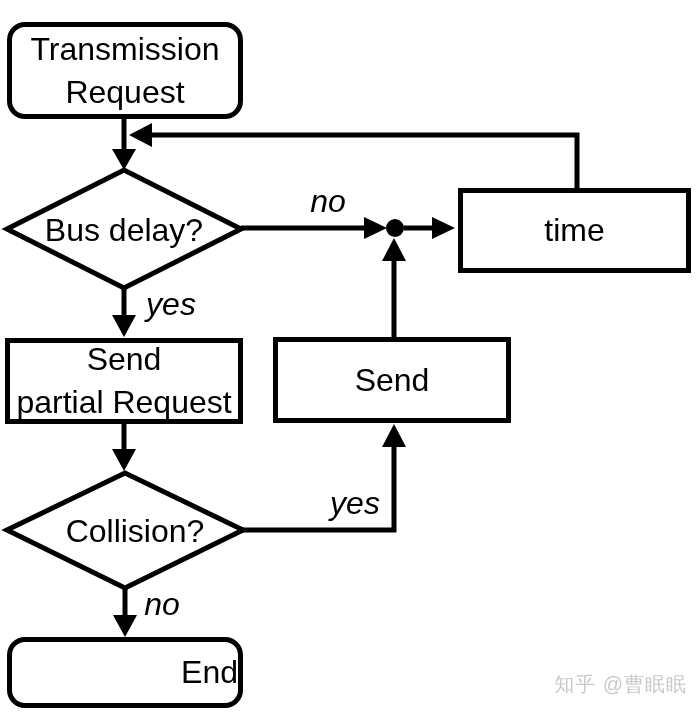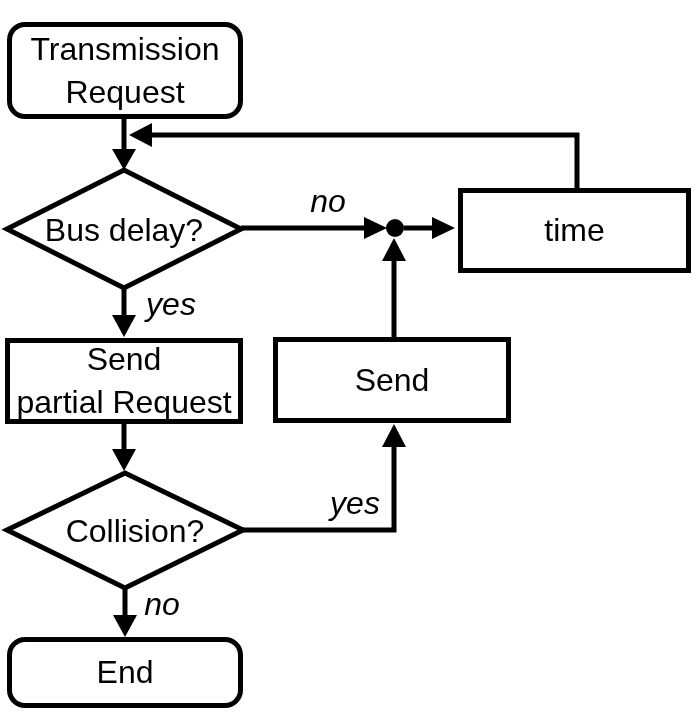--- a/index.html
+++ b/index.html
@@ -42,21 +42,21 @@
     font-size: 32px;
     line-height: 43px;
     white-space: nowrap;
     color: var(--stroke, #000000);
   }
   .rounded { border-radius: 18px; }
   .node-start { left: 7px; top: 22px; width: 236px; height: 97px; }
   .node-time-delay { left: 458px; top: 188px; width: 233px; height: 85px; }
   .node-send-partial { left: 5px; top: 338px; width: 238px; height: 86px; }
   .node-send-jam { left: 273px; top: 337px; width: 238px; height: 86px; }
-  .node-end { left: 7px; top: 637px; width: 236px; height: 71px; }
+  .node-end { left: 7px; top: 637px; width: 236px; height: 71px; align-items: flex-end; }
   .dlabel {
     position: absolute;
     font-size: 32px;
     text-align: center;
     white-space: nowrap;
     transform: translate(-50%, -50%);
   }
   .dlabel-busfree { left: 124px; top: 230px; }
   .dlabel-collision { left: 135px; top: 531px; }
   .elabel {
@@ -143,13 +143,14 @@
   </div>
 
   <div class="dlabel dlabel-busfree">Bus delay?</div>
   <div class="dlabel dlabel-collision">Collision?</div>
 
   <div class="elabel elabel-busfree-no">no</div>
   <div class="elabel elabel-busfree-yes">yes</div>
   <div class="elabel elabel-collision-yes">yes</div>
   <div class="elabel elabel-collision-no">no</div>
 
+  <div class="watermark">知乎 @曹眠眠</div>
 </div>
 
 </body></html>

